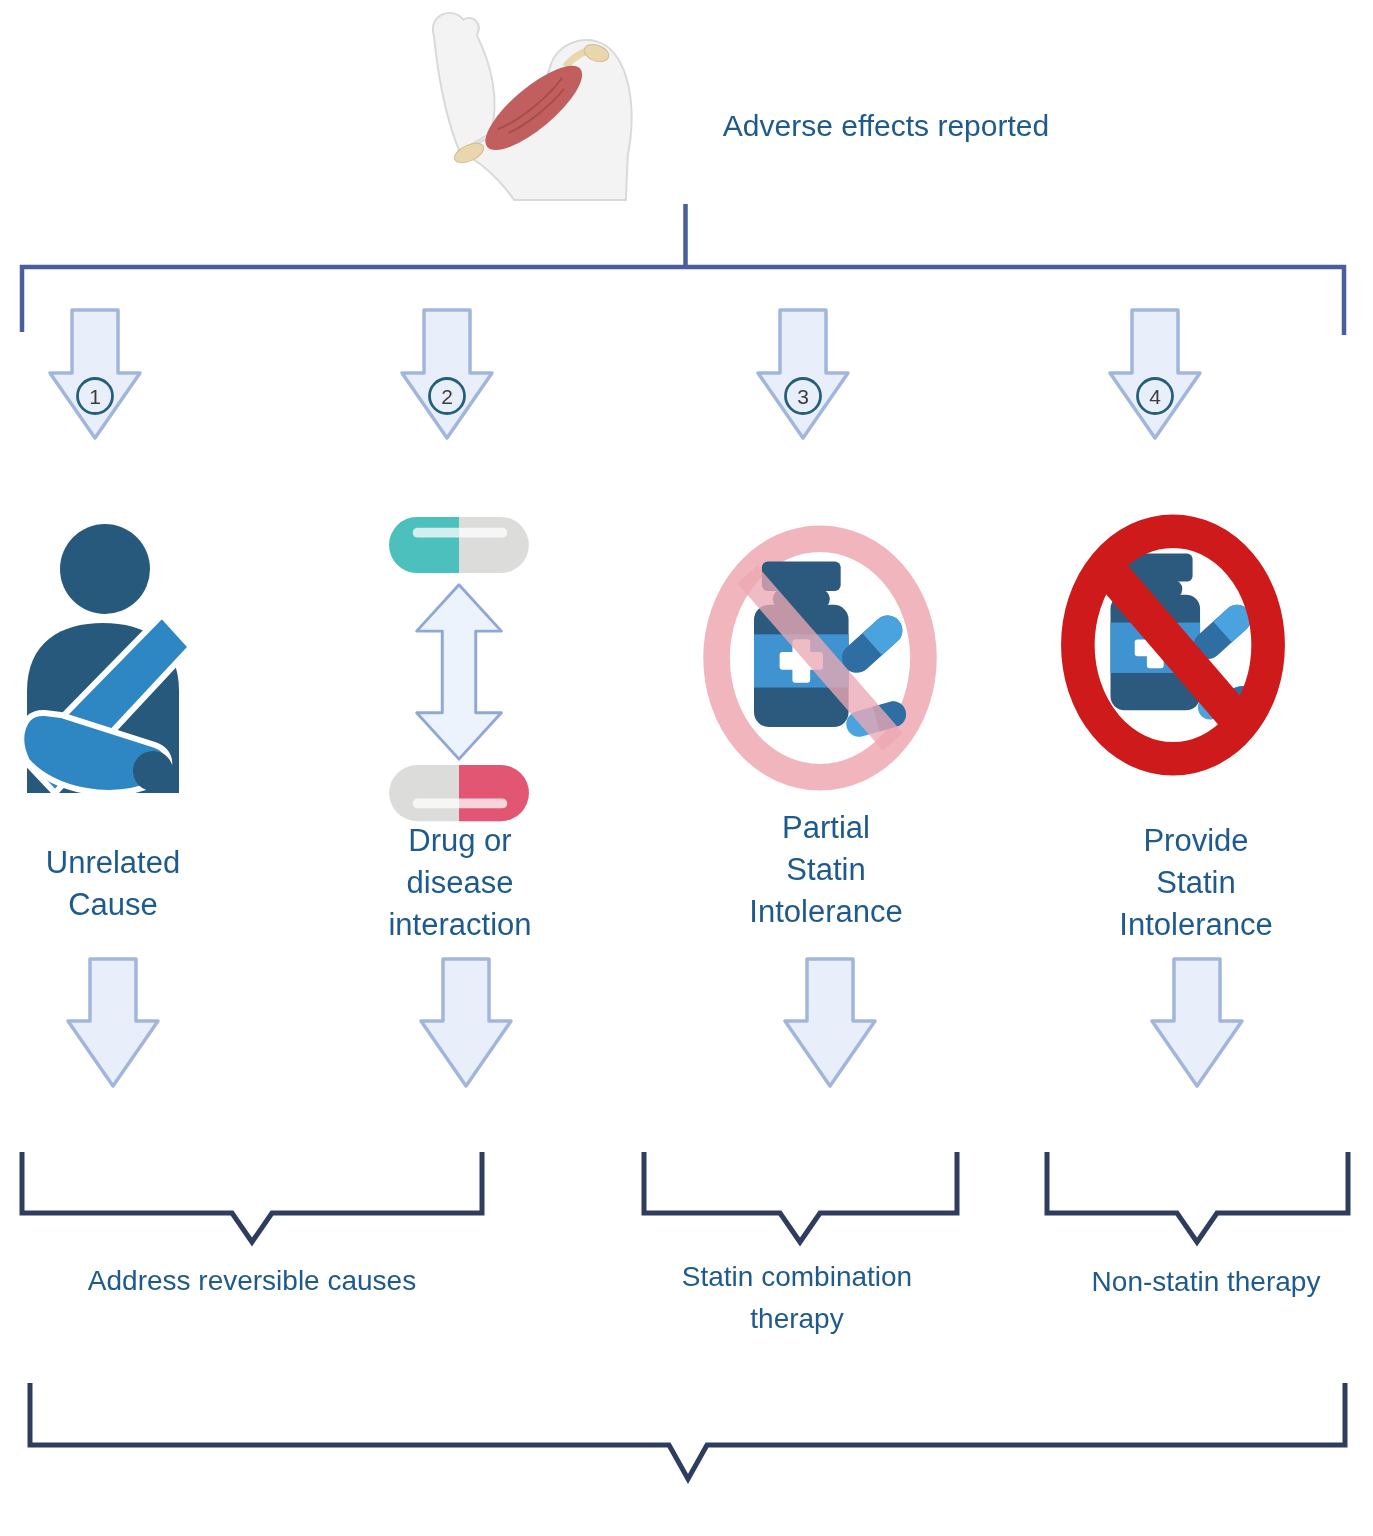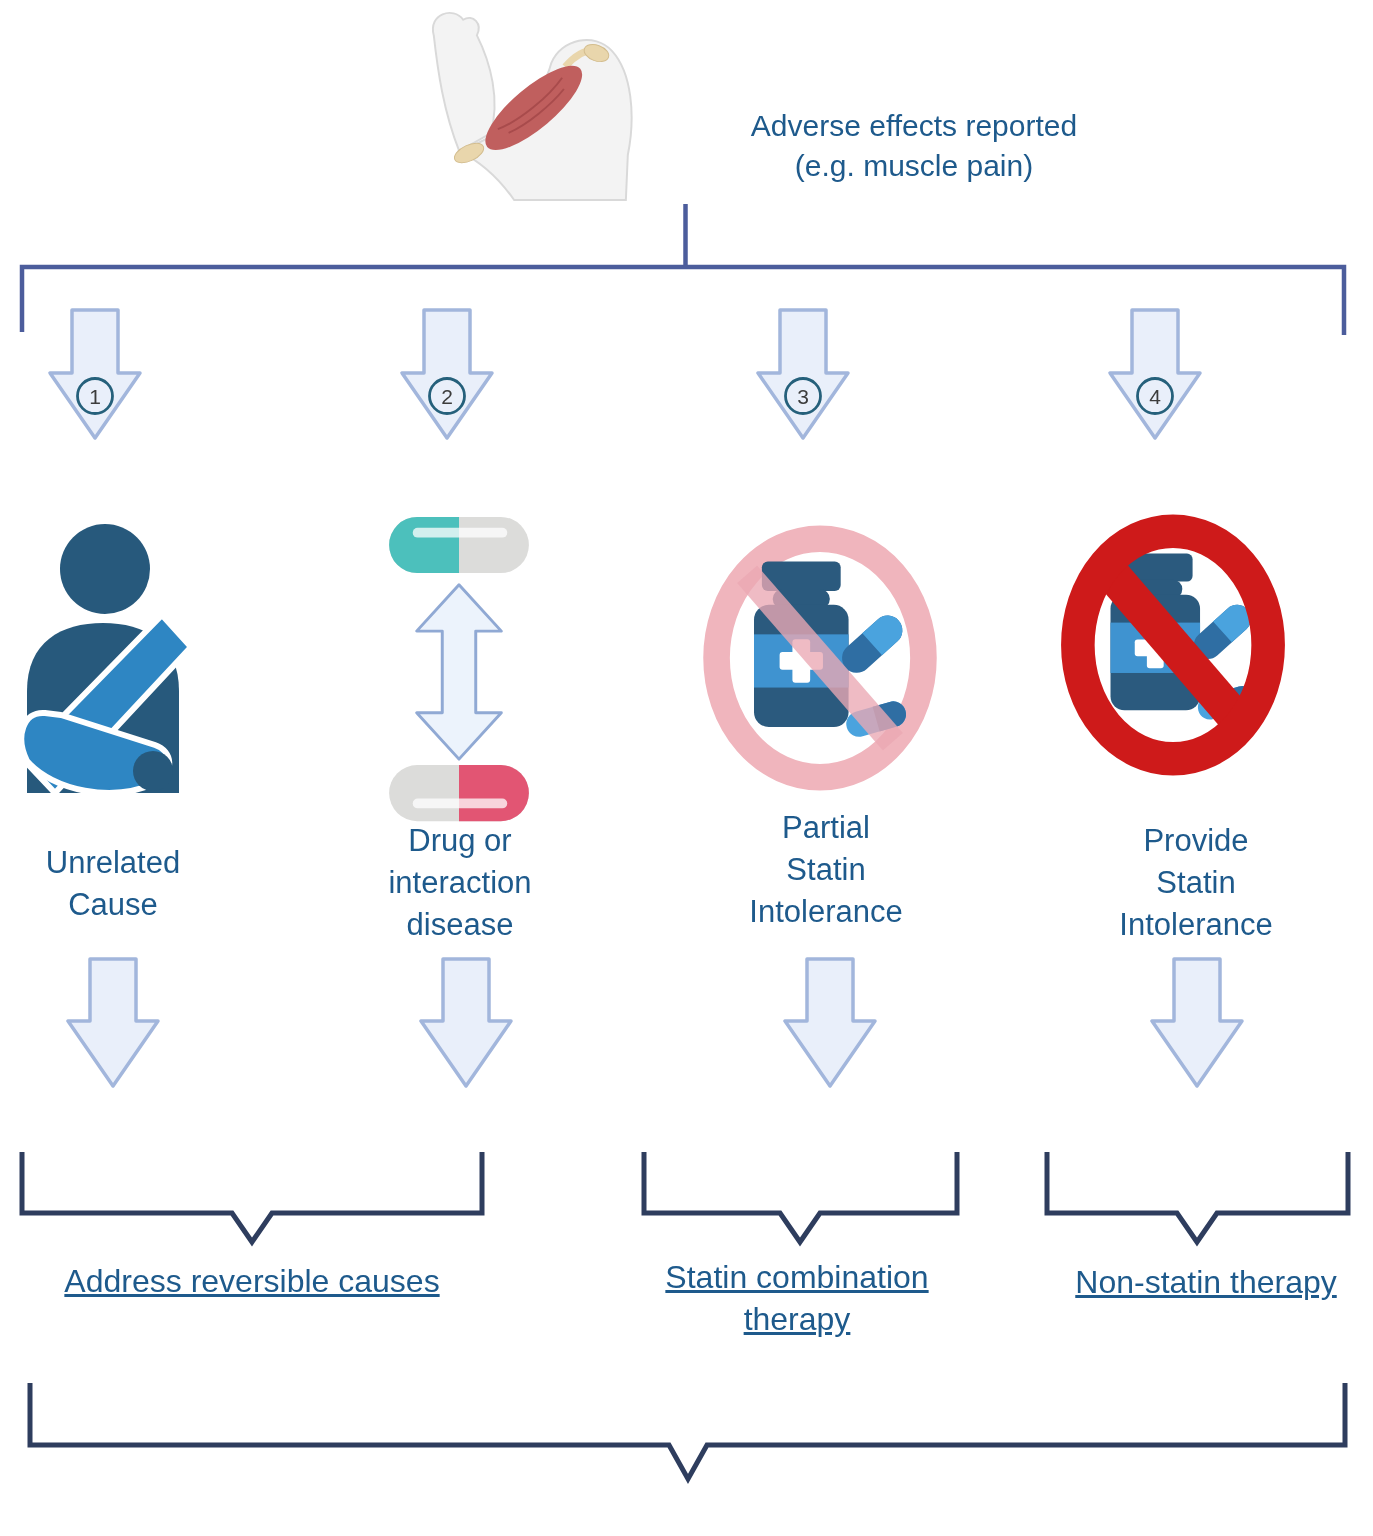--- a/index.html
+++ b/index.html
@@ -2,23 +2,23 @@
 <html><head>
 <meta charset="utf-8">
 <style>
   html,body{margin:0;padding:0;background:#ffffff;}
   .canvas{
     position:relative;width:1373px;height:1536px;background:#ffffff;
     font-family:"Liberation Sans",sans-serif;overflow:hidden;
   }
   .canvas svg{position:absolute;overflow:visible;}
   .txt{position:absolute;text-align:center;color:#1e5a8c;font-weight:500;}
-  .title{top:106px;left:664px;width:500px;font-size:30px;line-height:40px;}
+  .title{top:106px;left:636px;width:500px;font-size:30px;line-height:40px;}
   .branch-label{width:300px;font-size:31px;line-height:42px;}
-  .outcome-label{width:500px;font-size:32px;line-height:42px;text-decoration:underline;}
+  .outcome-label{width:500px;font-size:28px;line-height:42px;}
   .footer-label{top:1478px;left:450px;width:500px;font-size:31px;}
   .conn{stroke:#4c5d9c;stroke-width:4.5;fill:none;}
   .bracket{stroke:#2e3d5e;stroke-width:5;fill:none;stroke-linejoin:miter;}
   .arrow-shape{fill:#e9effa;stroke:#a2b6dc;stroke-width:3.5;stroke-linejoin:round;}
   .num-circle{fill:#e9effa;stroke:#25607b;stroke-width:2.8;}
   .num-text{font-family:"Liberation Sans",sans-serif;font-size:21px;fill:#3c3c3c;text-anchor:middle;}
 </style>
 </head>
 <body>
 
@@ -41,21 +41,20 @@
     <ellipse cx="0" cy="0" rx="16" ry="8" transform="translate(72,150) rotate(-25)" fill="#e9d6ac" stroke="#d3bd8e"></ellipse>
     <g transform="translate(138,104) rotate(-40)">
       <ellipse rx="62" ry="21" fill="#c05f5e"></ellipse>
       <path d="M-42,-7 C-20,1 20,1 42,-5" stroke="#a84b4c" stroke-width="2" fill="none"></path>
       <path d="M-36,3 C-16,9 16,9 36,5" stroke="#a84b4c" stroke-width="2" fill="none"></path>
     </g>
   </svg>
 
   <div class="txt title">
     <div>Adverse effects reported</div>
-    <div>(e.g. muscle pain)</div>
   </div>
 
   <svg style="left:48px;top:308px" width="94" height="132" viewBox="0 0 94 132">
     <path class="arrow-shape" d="M24,2 L70,2 L70,65 L92,65 L47,130 L2,65 L24,65 Z"></path>
     <circle class="num-circle" cx="47" cy="88" r="17.5"></circle>
     <text class="num-text" x="47" y="96">1</text>
   </svg>
   <svg style="left:400px;top:308px" width="94" height="132" viewBox="0 0 94 132">
     <path class="arrow-shape" d="M24,2 L70,2 L70,65 L92,65 L47,130 L2,65 L24,65 Z"></path>
     <circle class="num-circle" cx="47" cy="88" r="17.5"></circle>
@@ -131,22 +130,22 @@
     <line x1="45" y1="48" x2="193" y2="220" stroke="#ce1a1a" stroke-width="38"></line>
     <ellipse cx="119" cy="134" rx="102" ry="122" fill="none" stroke="#ce1a1a" stroke-width="36"></ellipse>
   </svg>
 
   <div class="txt branch-label" style="left:-37px;top:842px">
     <div>Unrelated</div>
     <div>Cause</div>
   </div>
   <div class="txt branch-label" style="left:310px;top:820px">
     <div>Drug or</div>
+    <div>disease</div>
     <div>interaction</div>
-    <div>disease</div>
   </div>
   <div class="txt branch-label" style="left:676px;top:807px">
     <div>Partial</div>
     <div>Statin</div>
     <div>Intolerance</div>
   </div>
   <div class="txt branch-label" style="left:1046px;top:820px">
     <div>Provide</div>
     <div>Statin</div>
     <div>Intolerance</div>

